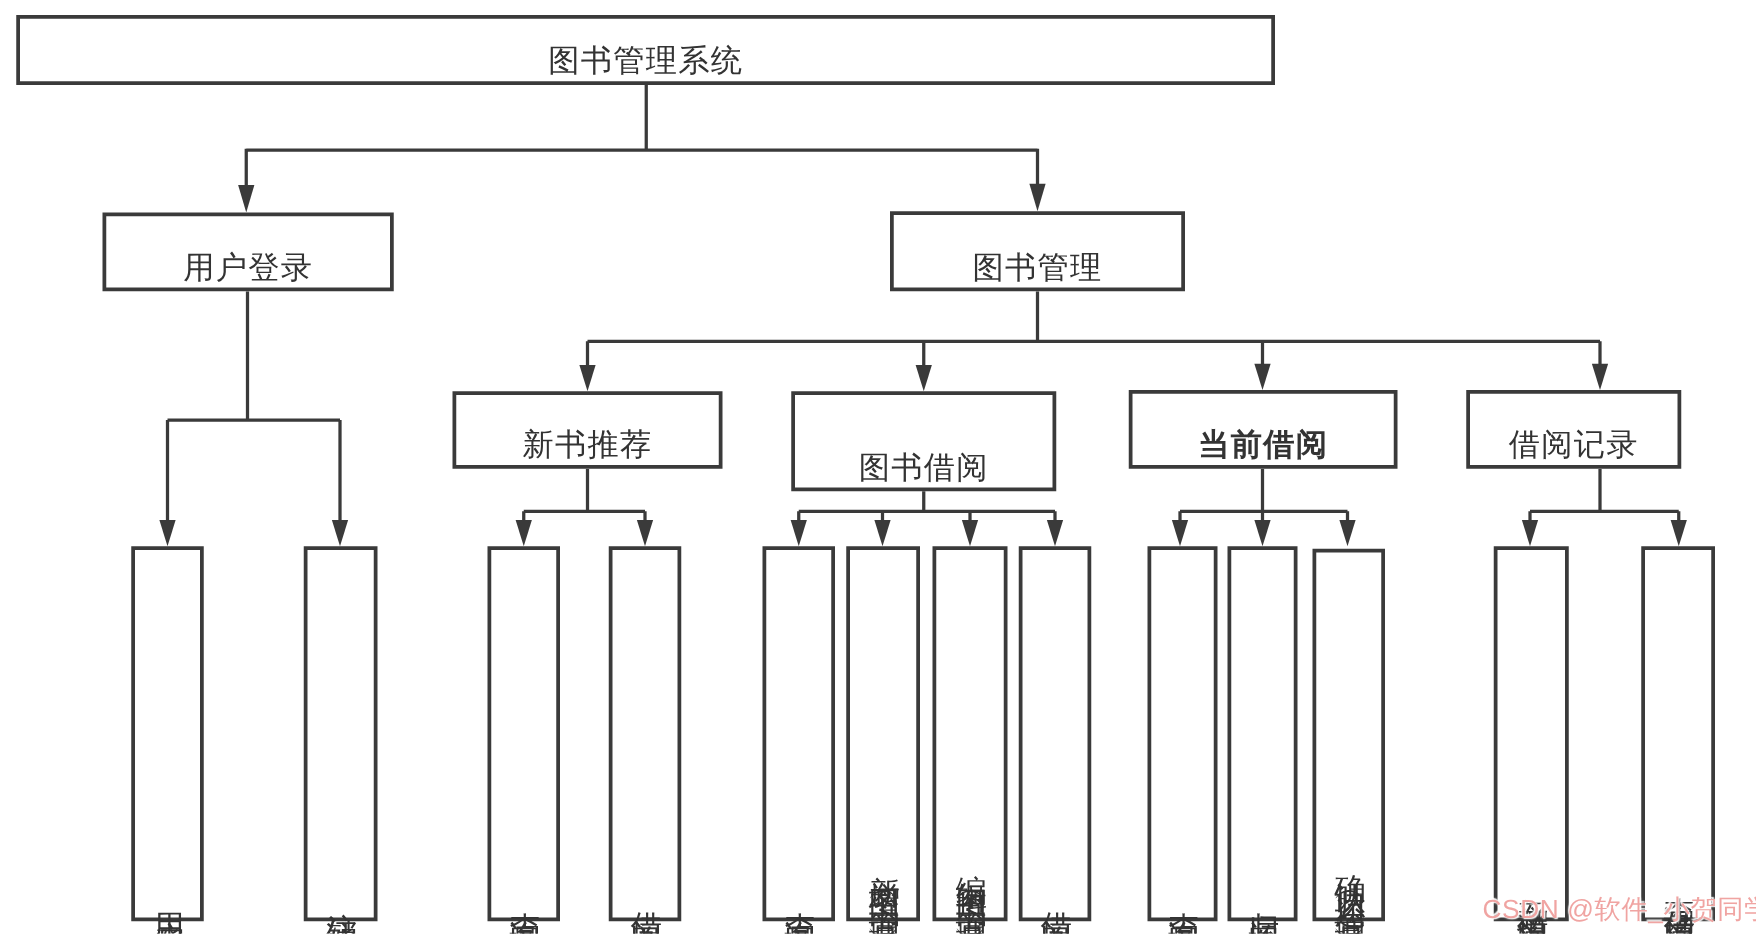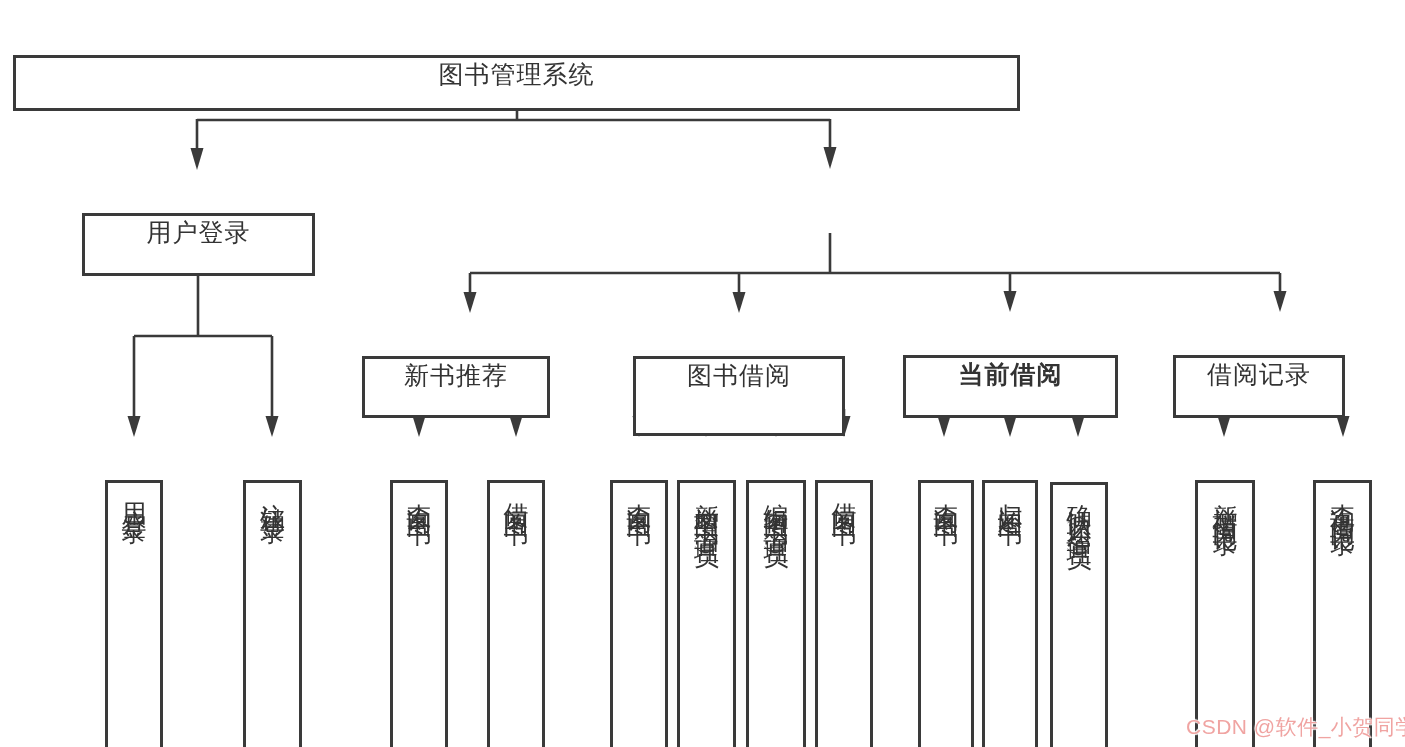--- a/index.html
+++ b/index.html
@@ -32,24 +32,23 @@
   }
   .connectors polygon {
     fill: var(--line-color);
     stroke: none;
   }
   .node {
     position: absolute;
     background: var(--box-bg);
     border: 3px solid var(--line-color);
     display: flex;
-    align-items: flex-start;
+    align-items: flex-end;
     justify-content: center;
     color: var(--text-color);
-    margin-top: 43px;
   }
   .node .lbl {
     font-size: 25px;
     letter-spacing: 1px;
     white-space: nowrap;
   }
   .node.leaf .lbl {
     writing-mode: vertical-lr;
     text-orientation: mixed;
     letter-spacing: 6px;
@@ -124,22 +123,25 @@
     </g>
   </svg>
 
   <div class="node" style="left:13px; top:12px; width:1007px; height:56px;">
     <span class="lbl">图书管理系统</span>
   </div>
 
   <div class="node" style="left:82px; top:170px; width:233px; height:63px;">
     <span class="lbl">用户登录</span>
   </div>
+  <div class="node" style="left:712px; top:169px; width:236px; height:64px;">
+    <span class="lbl">图书管理</span>
+  </div>
 
-  <div class="node" style="left:362px; top:313px; width:188px; height:62px;">
+  <div class="node" style="left:362px; top:313px; width:216px; height:62px;">
     <span class="lbl">新书推荐</span>
   </div>
   <div class="node" style="left:633px; top:313px; width:212px; height:80px;">
     <span class="lbl">图书借阅</span>
   </div>
   <div class="node" style="left:903px; top:312px; width:215px; height:63px;font-weight:bold;">
     <span class="lbl">当前借阅</span>
   </div>
   <div class="node" style="left:1173px; top:312px; width:172px; height:63px;">
     <span class="lbl">借阅记录</span>

